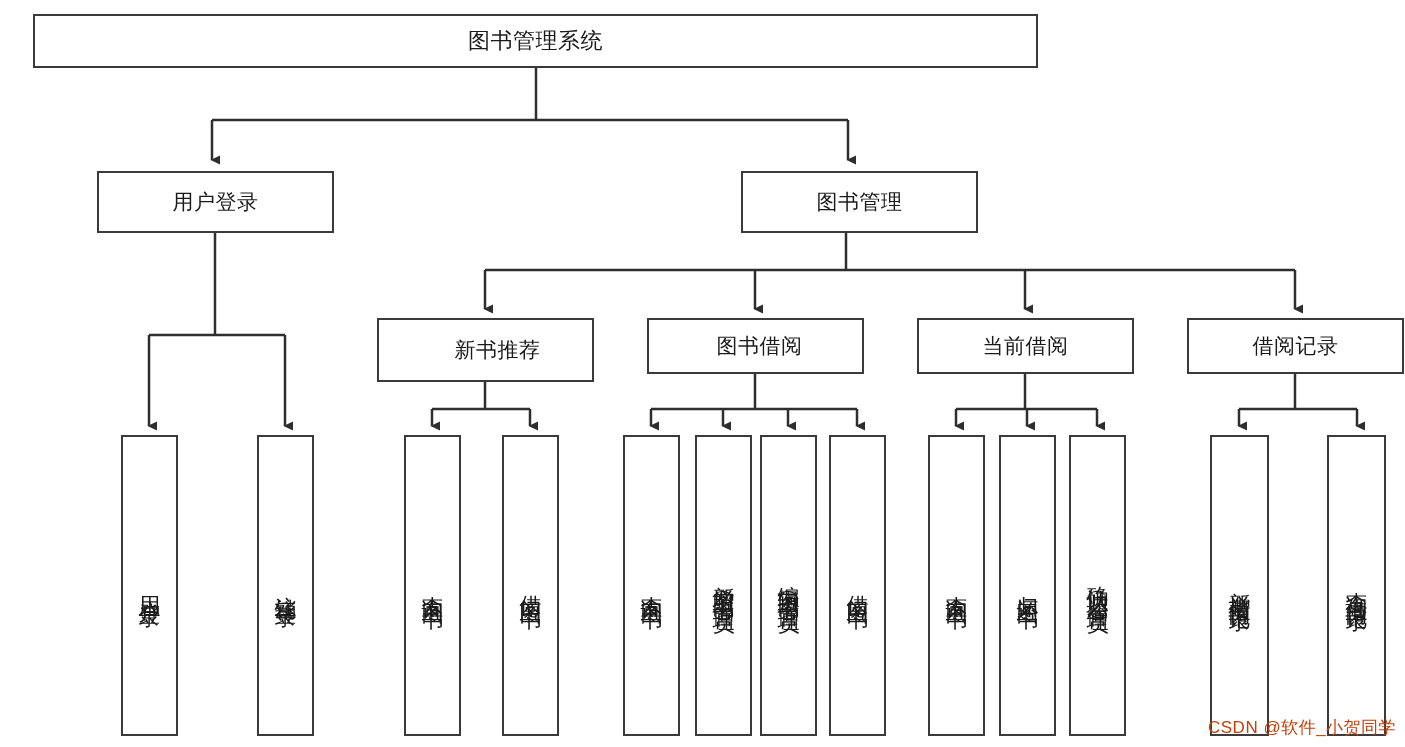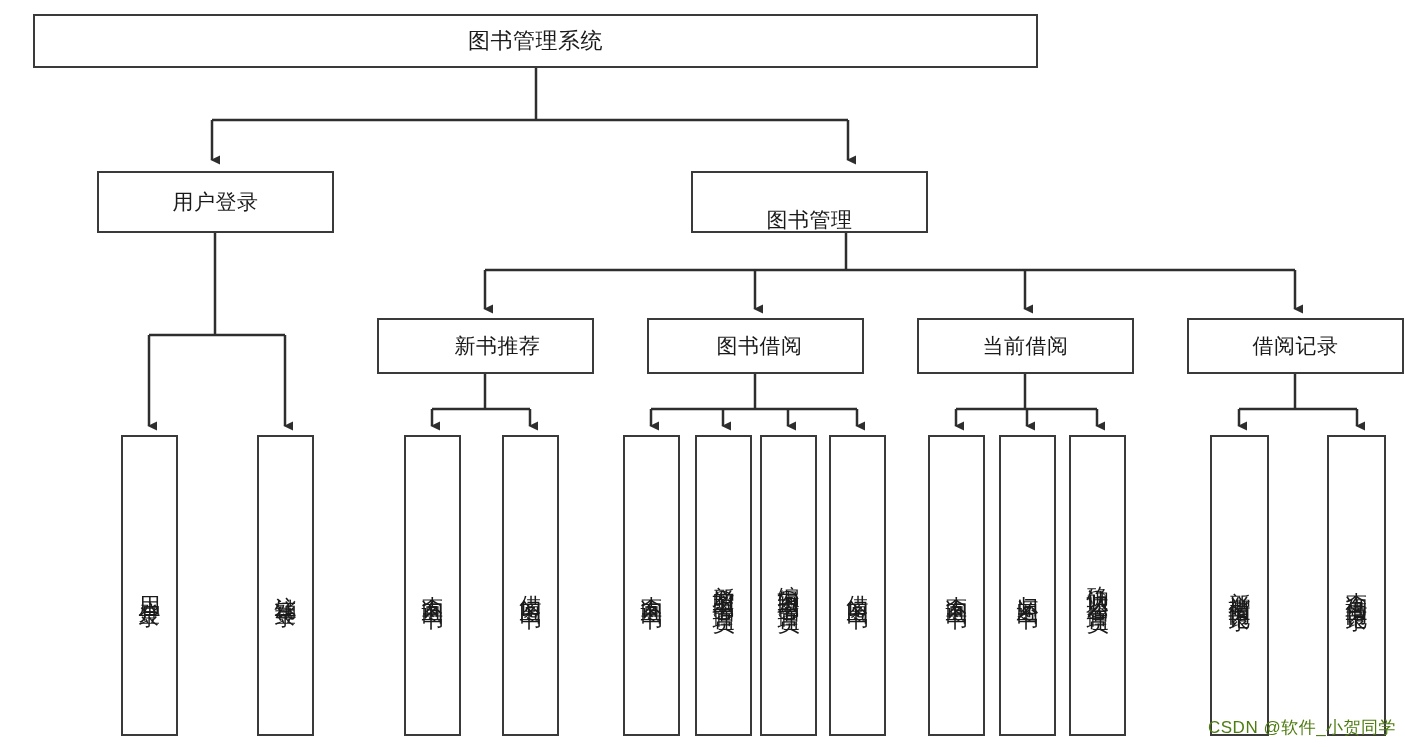--- a/index.html
+++ b/index.html
@@ -57,21 +57,21 @@
     writing-mode: vertical-rl;
     text-orientation: upright;
     font-size: 22px;
     line-height: 1.0;
     letter-spacing: 4px;
     white-space: nowrap;
   }
   .watermark {
     position: absolute;
     font-size: 17px;
-    color: #4d7c0f;
+    color: #c2410c;
     white-space: nowrap;
     letter-spacing: 0.5px;
   }
 </style>
 </head>
 <body>
 
 <div id="canvas">
 
   <svg class="connectors" viewBox="0 0 1405 747">
@@ -124,25 +124,25 @@
     </g>
   </svg>
 
   <div class="node root h" style="left:17px; top:14px; width:1005px; height:54px;">
     <span class="label">图书管理系统</span>
   </div>
 
   <div class="node h" style="left:81px; top:171px; width:237px; height:62px;">
     <span class="label">用户登录</span>
   </div>
-  <div class="node h" style="left:675px; top:171px; width:237px; height:62px;align-items:flex-end;">
+  <div class="node h" style="left:725px; top:171px; width:237px; height:62px;">
     <span class="label">图书管理</span>
   </div>
 
-  <div class="node h" style="left:361px; top:318px; width:217px; height:56px;padding-left:24px;">
+  <div class="node h" style="left:361px; top:318px; width:217px; height:64px;padding-left:24px;">
     <span class="label">新书推荐</span>
   </div>
   <div class="node h" style="left:631px; top:318px; width:217px; height:56px;padding-left:8px;">
     <span class="label">图书借阅</span>
   </div>
   <div class="node h" style="left:1171px; top:318px; width:217px; height:56px;">
     <span class="label">借阅记录</span>
   </div>
   <div class="node h" style="left:901px; top:318px; width:217px; height:56px;">
     <span class="label">当前借阅</span>

